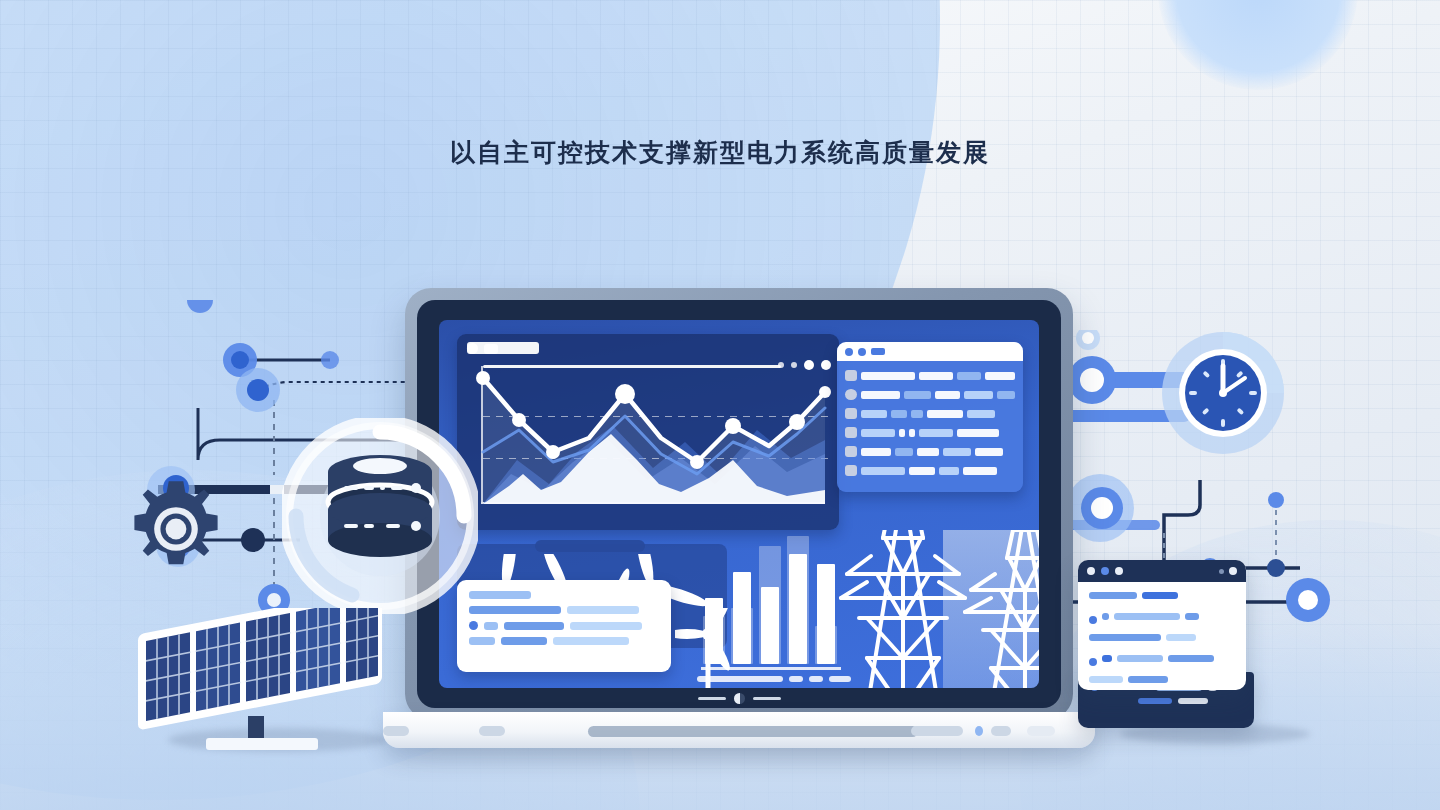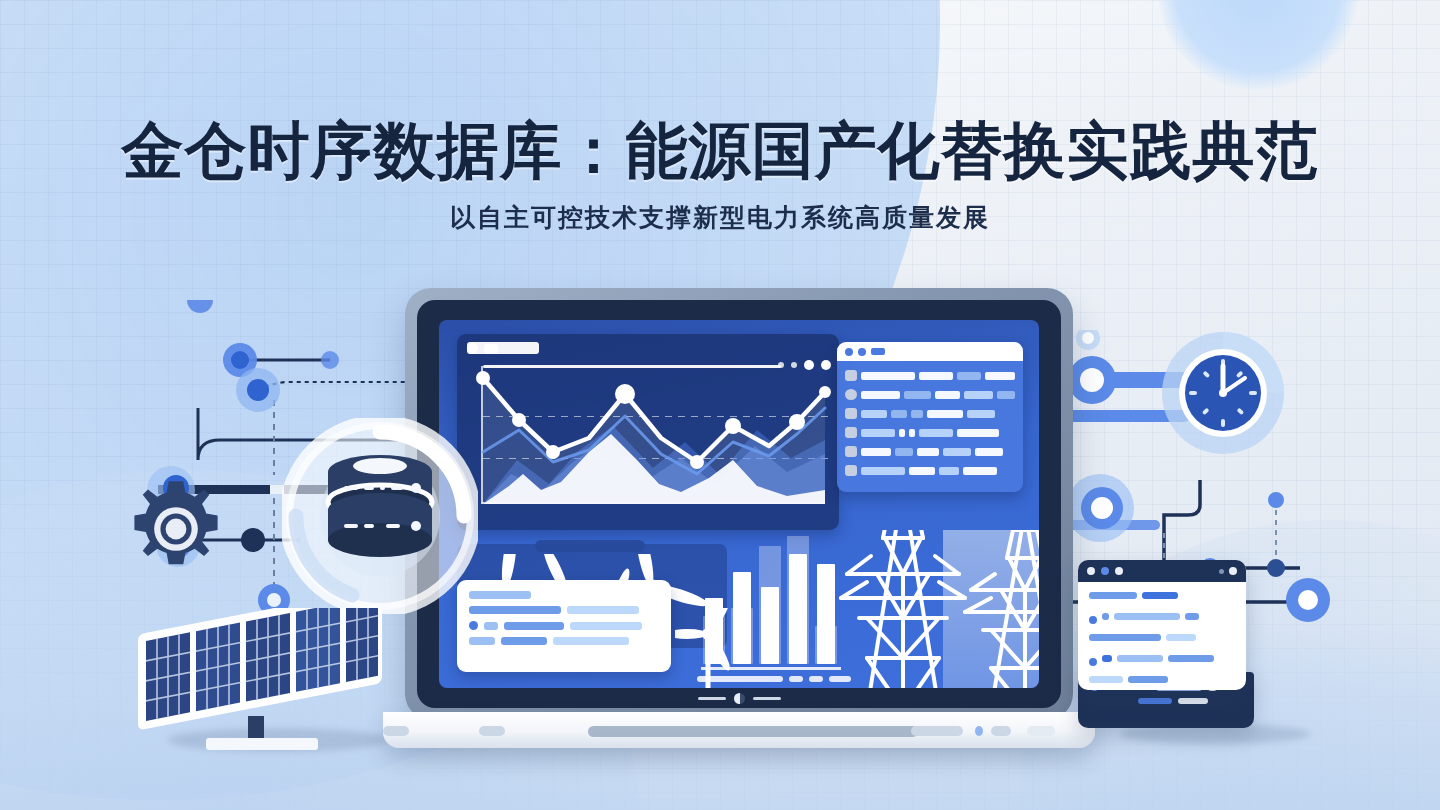--- a/index.html
+++ b/index.html
@@ -184,21 +184,20 @@
 <div id="stage">
 
   <div class="blob blob-tl"></div>
   <div class="grid"></div>
   <div class="blob blob-top"></div>
   <div class="blob blob-bl"></div>
   <div class="blob blob-br"></div>
   <div class="floor"></div>
 
   <div class="head">
-    <div class="title">金仓时序数据库：能源国产化替换实践典范</div>
     <div class="subtitle">以自主可控技术支撑新型电力系统高质量发展</div>
   </div>
 
   <svg class="circuit" viewBox="0 0 300 330">
     <path d="M58 108 L58 160 M58 160 Q58 140 80 140 L300 140" fill="none" stroke="#1e3157" stroke-width="3"></path>
     <path d="M100 60 L190 60" stroke="#1e3157" stroke-width="3" fill="none"></path>
     <path d="M118 90 Q128 84 146 82 L300 82" stroke="#1e3157" stroke-width="2.2" fill="none" stroke-dasharray="4 4"></path>
     <rect x="18" y="185" width="282" height="9" fill="#1e3157"></rect>
     <rect x="130" y="185" width="14" height="9" fill="#eaf0f7"></rect>
     <path d="M25 198 L25 240 M25 240 L160 240" stroke="#1e3157" stroke-width="3" fill="none"></path>

